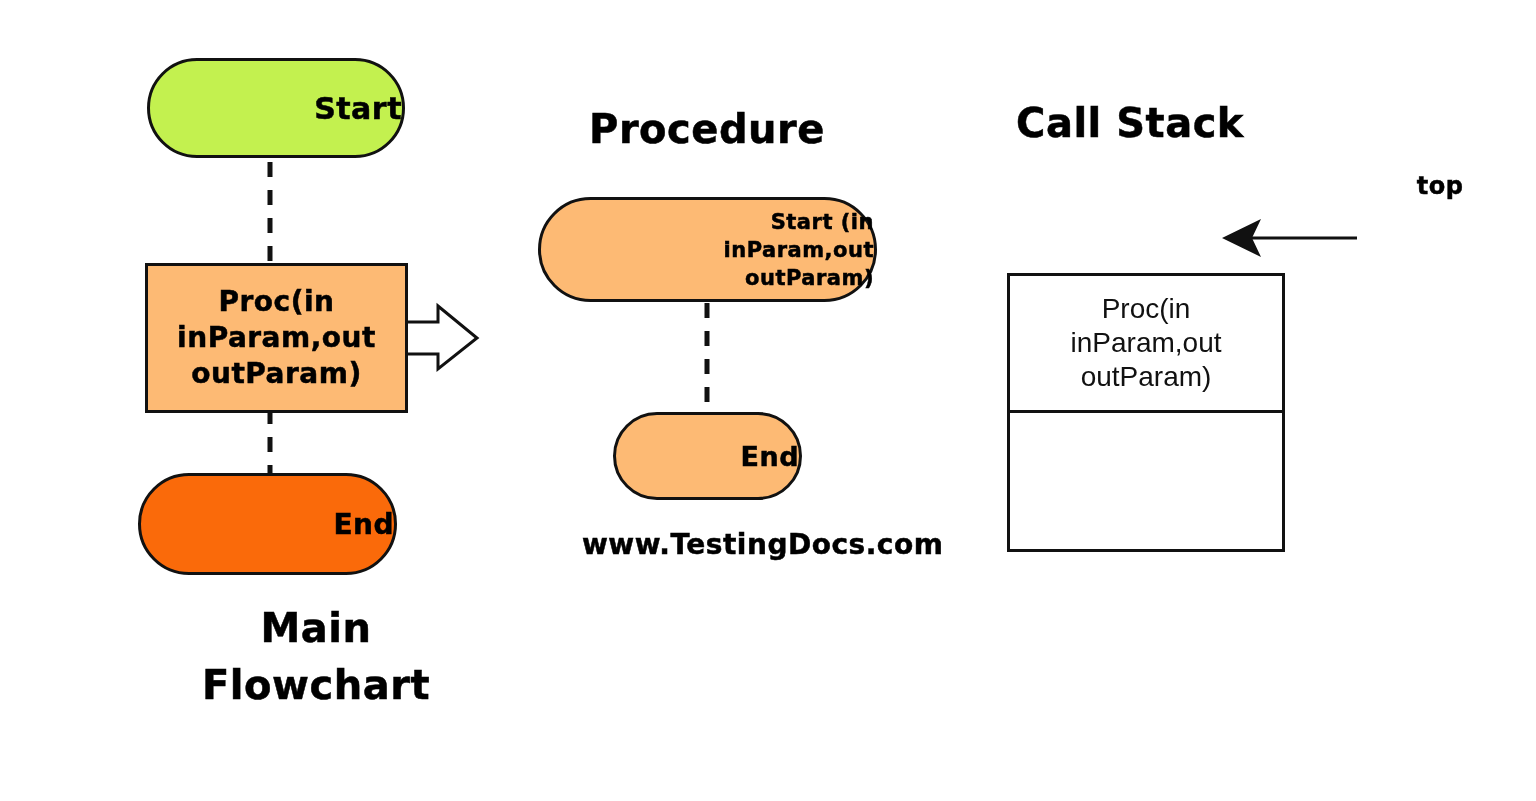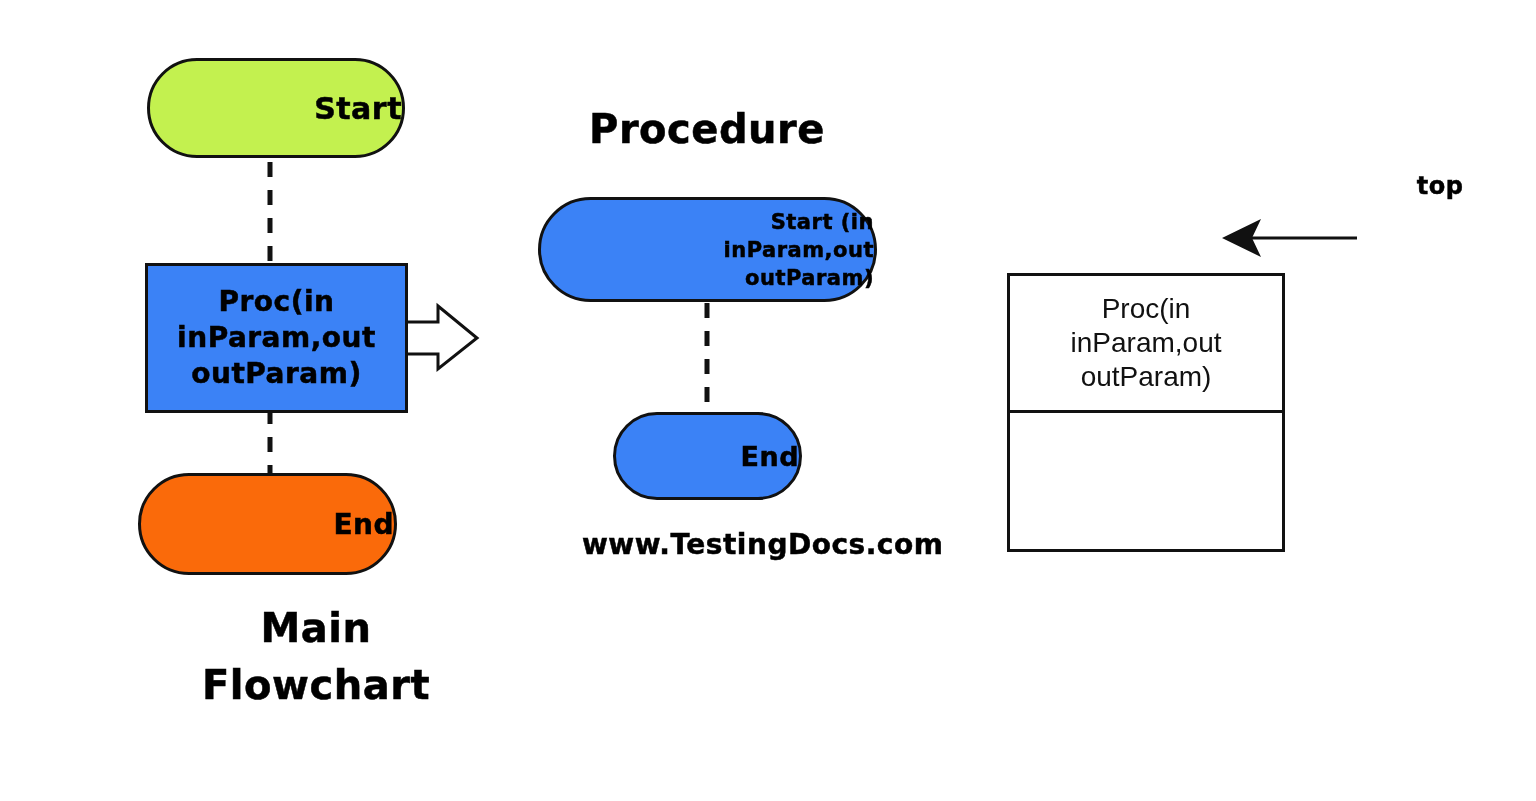--- a/index.html
+++ b/index.html
@@ -30,21 +30,21 @@
     color: #111;
   }
   .node {
     display: flex;
     flex-direction: column;
     align-items: center;
     justify-content: center;
     text-align: center;
     border: 3px solid #111;
     box-sizing: border-box;
-    background: #3b82f6;
+    background: #fdba74;
   }
   .stadium { border-radius: 60px; align-items: flex-end; }
 
   
   .main-start { left: 147px; top: 58px;  width: 258px; height: 100px; border-radius: 50px; background: var(--start-fill, #C3F14F); font-size: 30px; }
   .main-proc  { left: 145px; top: 263px; width: 263px; height: 150px; font-size: 28px; line-height: 36px; }
   .main-end   { left: 138px; top: 473px; width: 259px; height: 102px; border-radius: 51px; background: var(--end-fill, #FA6A0A); font-size: 28px; }
   .main-caption { left: 166px; top: 600px; width: 300px; text-align: center; font-size: 40px; line-height: 57px; }
 
   
@@ -124,20 +124,21 @@
     <span>inParam,out</span>
     <span>outParam)</span>
   </div>
 
   <div class="abs node stadium toon proc-end">
     <span>End</span>
   </div>
 
   <div class="abs toon watermark">www.TestingDocs.com</div>
 
+  <div class="abs toon cs-title">Call Stack</div>
 
   <div class="abs toon cs-top">top</div>
 
   <div class="abs cs-table">
     <div class="cs-frame cs-frame-0 plain">
       <span>Proc(in</span>
       <span>inParam,out</span>
       <span>outParam)</span>
     </div>
   </div>

